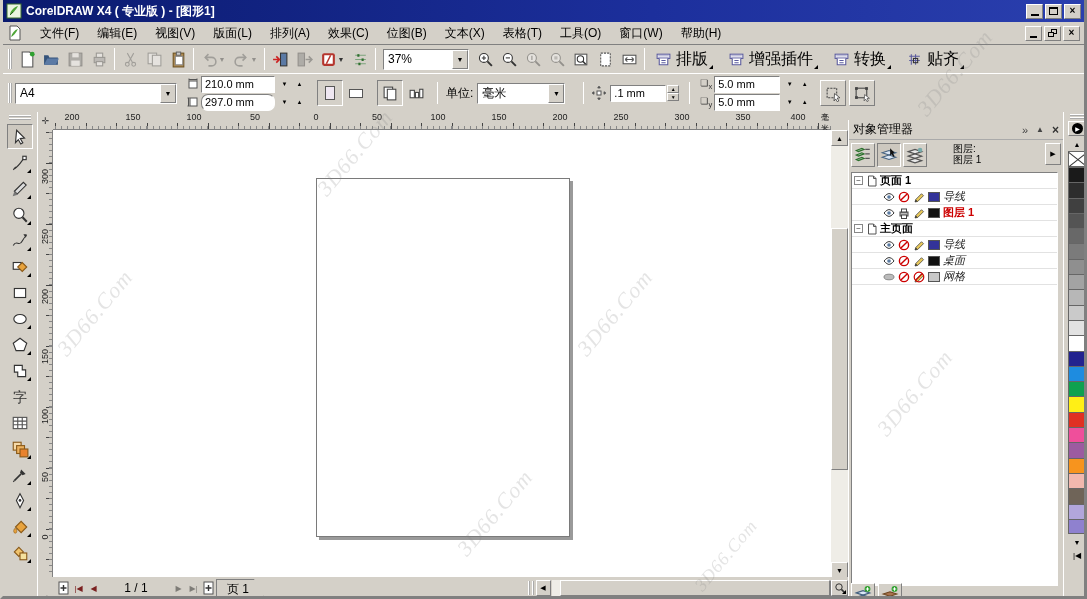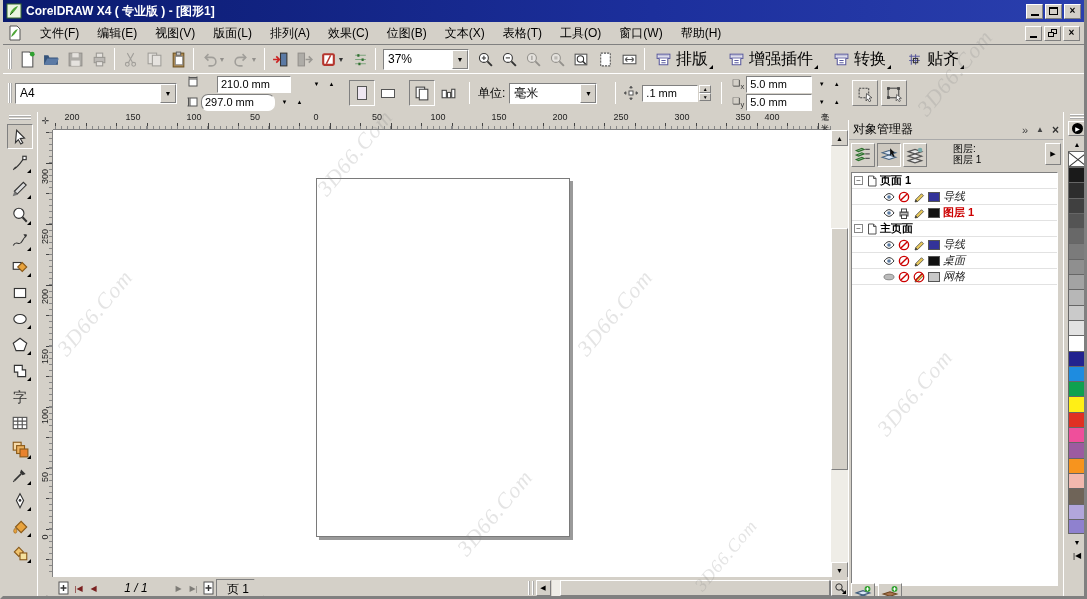--- a/index.html
+++ b/index.html
@@ -356,21 +356,21 @@
       </div>
   </div>
 
   <div id="propbar">
     <div class="grip"></div>
     <div class="combo" style="width:162px;margin-right:10px;">
       <span class="val">A4</span>
       <span class="cbtn">▼</span>
     </div>
     <div style="display:flex;flex-direction:column;gap:1px;margin-right:10px;">
-      <div style="display:flex;gap:18px;">
+      <div style="display:flex;align-items:center;gap:2px;">
         <svg width="12" height="12" viewBox="0 0 12 12">
             <rect x="2" y="3" width="8" height="7" fill="#fff" stroke="#555"></rect>
             <path d="M2 1.5h8M2 0.5v2M10 0.5v2" stroke="#555"></path>
           </svg>
         <span class="spinfield" style="width:74px;">210.0 mm</span>
         <span style="display:flex;">
             <span class="navbtn" style="font-size:6px;">▼</span>
             <span class="navbtn" style="font-size:6px;">▲</span>
           </span>
       </div>
@@ -582,21 +582,21 @@
       <span class="hlab" style="left: 141px;">100</span>
       <span class="hlab" style="left: 202px;">50</span>
       <span class="hlab" style="left: 263px;">0</span>
       <span class="hlab" style="left: 324px;">50</span>
       <span class="hlab" style="left: 385px;">100</span>
       <span class="hlab" style="left: 446px;">150</span>
       <span class="hlab" style="left: 507px;">200</span>
       <span class="hlab" style="left: 568px;">250</span>
       <span class="hlab" style="left: 629px;">300</span>
       <span class="hlab" style="left: 690px;">350</span>
-      <span class="hlab" style="left: 719px;">400</span>
+      <span class="hlab" style="left: 745px;">400</span>
       <span class="hlab" style="left: 772px; font-size: 8px;">毫米</span>
     </div>
   <div id="vruler">
       <span class="vlab" style="top: 42px;">300</span>
       <span class="vlab" style="top: 102px;">250</span>
       <span class="vlab" style="top: 162px;">200</span>
       <span class="vlab" style="top: 222px;">150</span>
       <span class="vlab" style="top: 282px;">100</span>
       <span class="vlab" style="top: 342px;">50</span>
       <span class="vlab" style="top: 402px;">0</span>
@@ -615,21 +615,21 @@
   <div id="bottombar">
     <span class="vtext" style="margin:0 3px 0 2px;">毫米</span>
     <span class="navbtn">
         <svg width="13" height="14" viewBox="0 0 13 14">
           <rect x="2" y="1" width="9" height="12" fill="#fff" stroke="#555"></rect>
           <path d="M6.5 4v6M3.5 7h6" stroke="#333" stroke-width="1.4"></path>
         </svg>
       </span>
     <span class="navbtn" style="color:#7b2020;">|◀</span>
     <span class="navbtn" style="color:#7b2020;">◀</span>
-    <span style="width:70px;text-align:center;font-size:12px;font-style:italic;">1 / 1</span>
+    <span style="width:70px;text-align:center;font-size:12px;">1 / 1</span>
     <span class="navbtn disabled">▶</span>
     <span class="navbtn disabled">▶|</span>
     <span class="navbtn">
         <svg width="13" height="14" viewBox="0 0 13 14">
           <rect x="2" y="1" width="9" height="12" fill="#fff" stroke="#555"></rect>
           <path d="M6.5 4v6M3.5 7h6" stroke="#333" stroke-width="1.4"></path>
         </svg>
       </span>
     <span id="pagetab">
         <span>页 1</span>

